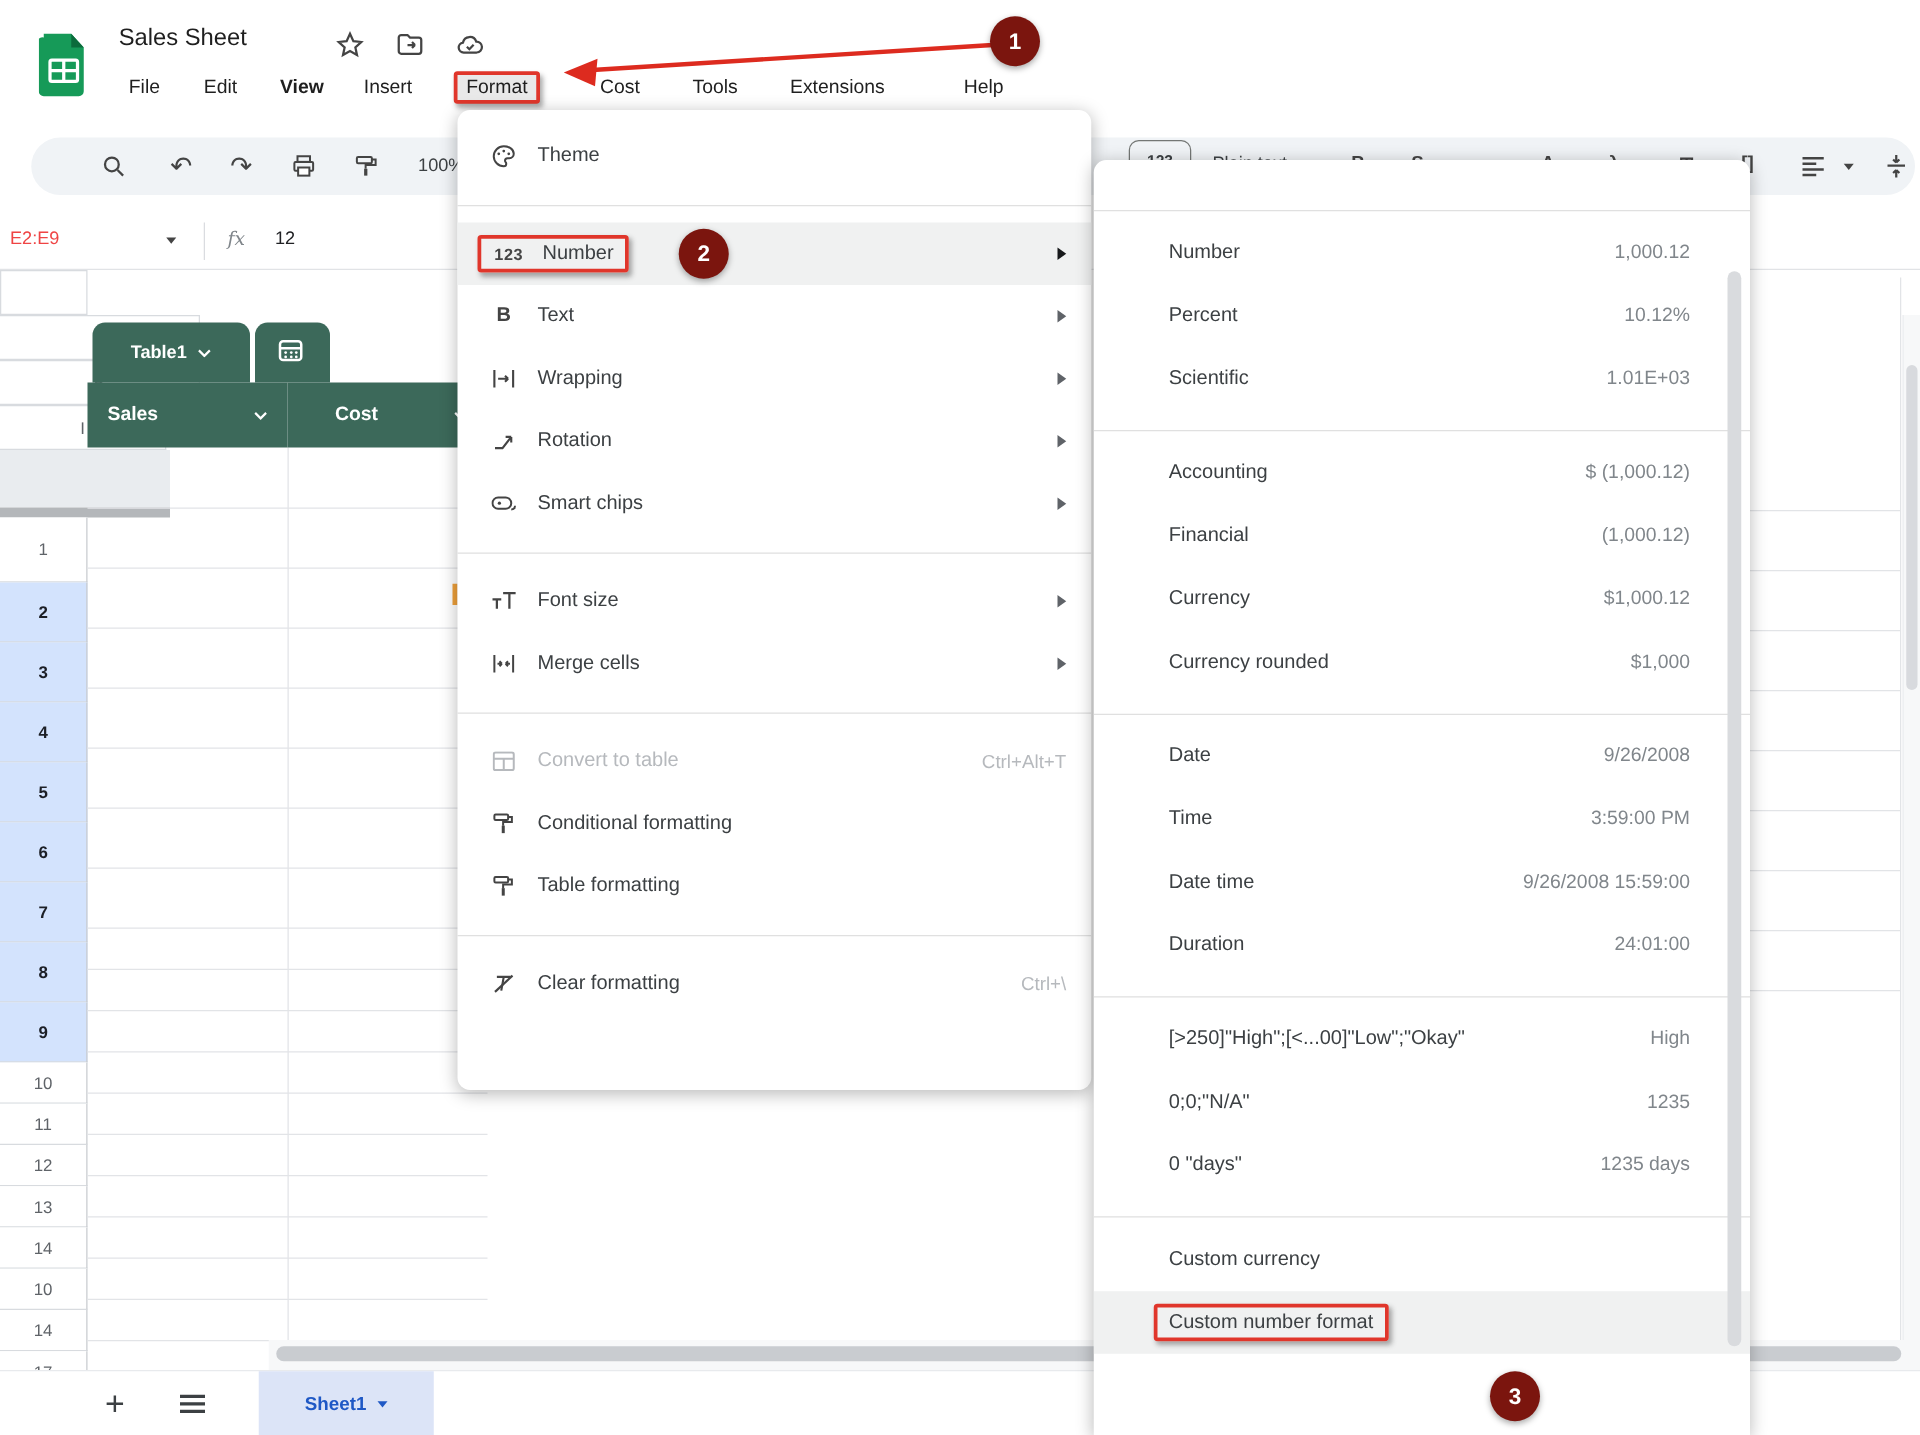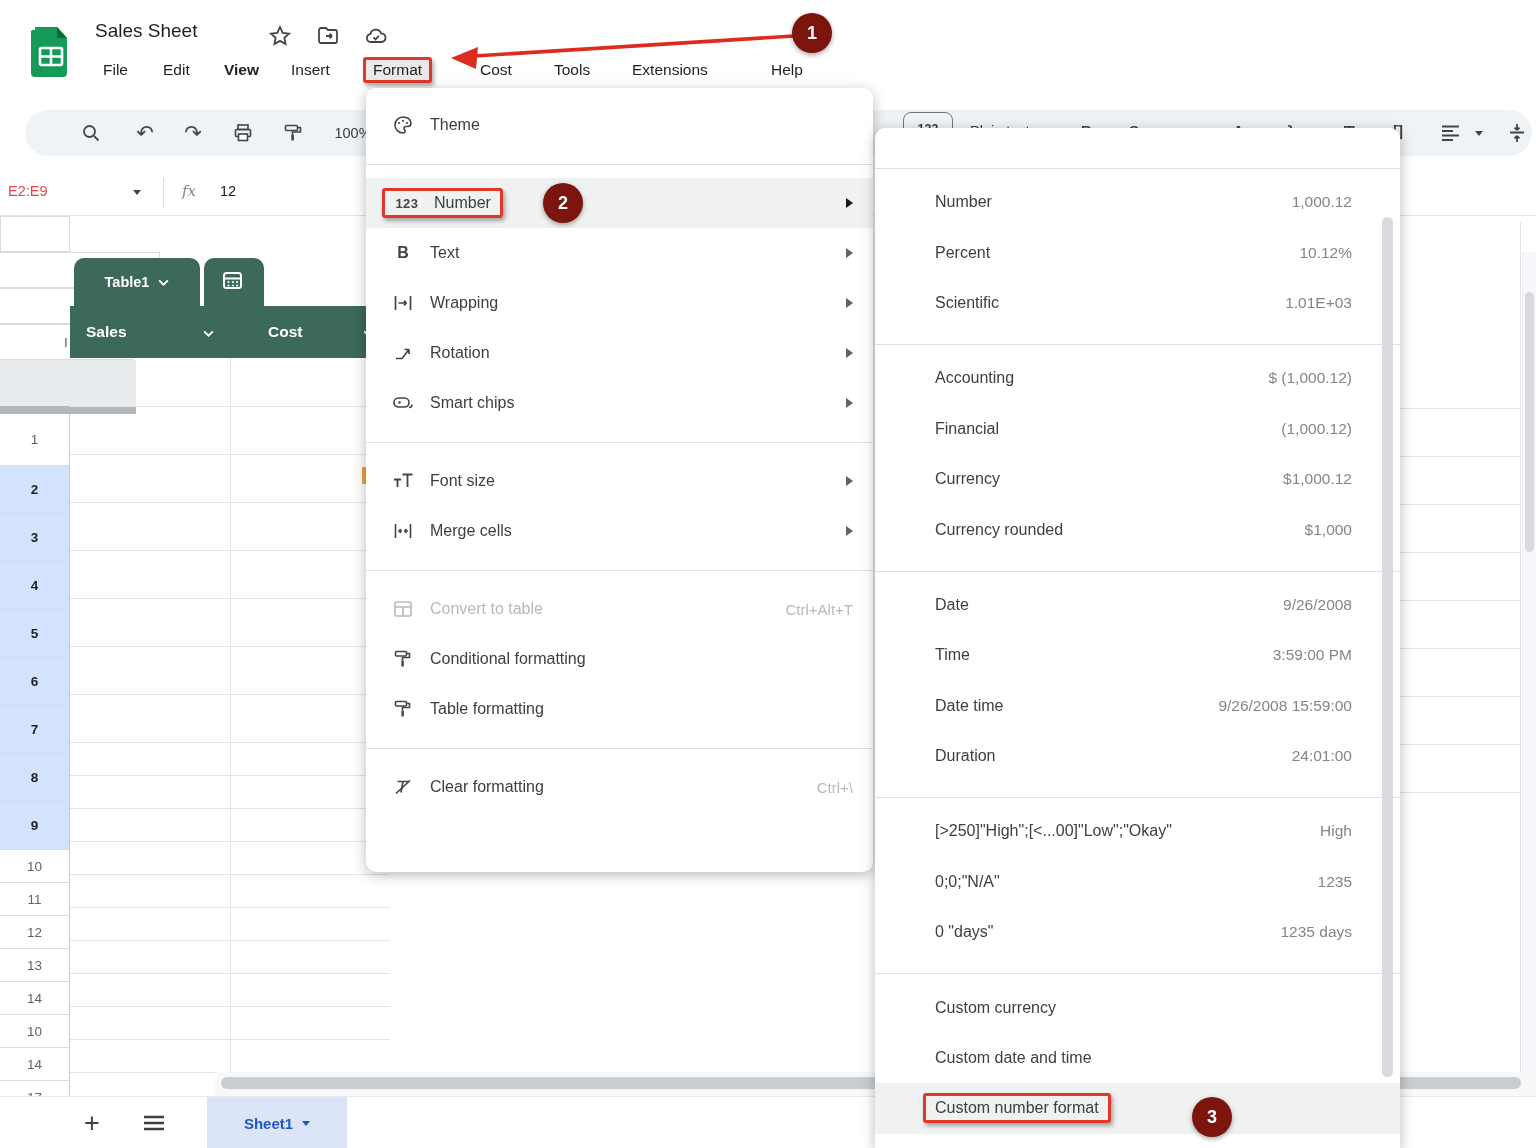--- a/index.html
+++ b/index.html
@@ -517,25 +517,20 @@
         <span class="lbl">0 "days"</span>
         <span class="grow"></span>
         <span class="val">1235 days</span>
       </div>
       <div class="nm-divider"></div>
       <div class="nm-row">
         <span class="lbl">Custom currency</span>
         <span class="grow"></span>
         <span class="val"></span>
       </div>
-      <div class="nm-row">
-        <span class="lbl">Custom date and time</span>
-        <span class="grow"></span>
-        <span class="val"></span>
-      </div>
       <div class="nm-row hover">
         <span class="red-box" style="margin-left: -12px;">
           <span class="lbl">Custom number format</span>
         </span>
         <span class="grow"></span>
         <span class="val"></span>
       </div>
       <div class="nm-scroll"></div>
     </div>
 

